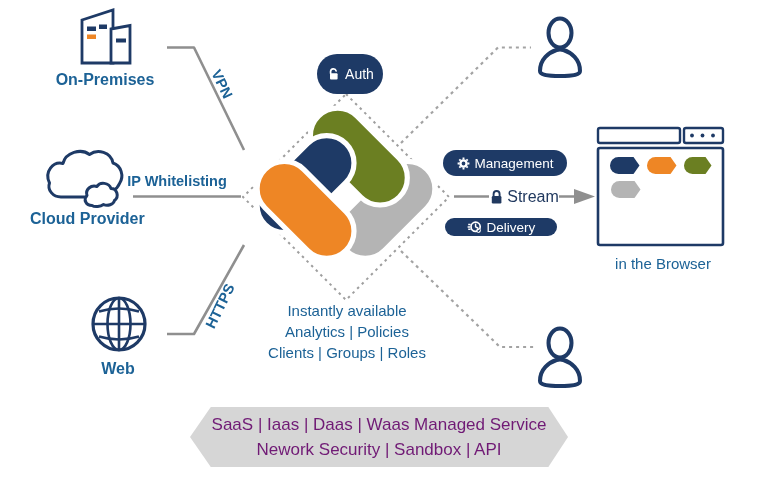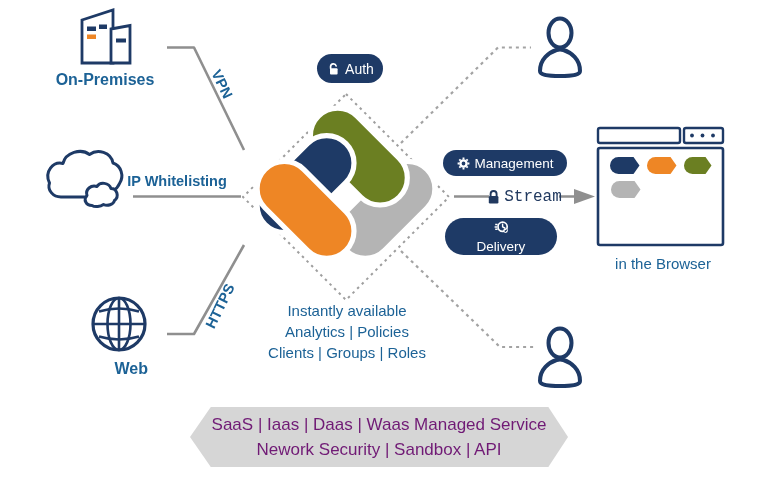--- a/index.html
+++ b/index.html
@@ -104,58 +104,59 @@
       <circle cx="713" cy="135.5" r="1.9" fill="#1e3a66" stroke="none"></circle>
       <rect x="598" y="148" width="125" height="97" rx="2" stroke-width="2.6"></rect>
       <path fill="#1e3a66" stroke="none" d="M618.5,157 h15 l6,8.5 l-6,8.5 h-15 a8.5,8.5 0 0 1 0,-17 Z"></path>
       <path fill="#ee8625" stroke="none" d="M655.5,157 h15 l6,8.5 l-6,8.5 h-15 a8.5,8.5 0 0 1 0,-17 Z"></path>
       <path fill="#6b7f22" stroke="none" d="M692.5,157 h13 l6,8.5 l-6,8.5 h-13 a8.5,8.5 0 0 1 0,-17 Z"></path>
       <path fill="#b4b4b4" stroke="none" d="M619.5,181 h15 l6,8.5 l-6,8.5 h-15 a8.5,8.5 0 0 1 0,-17 Z"></path>
     </g>
   </svg>
 
   <div class="station-label" style="left:50px;top:71px;width:110px;">On-Premises</div>
-  <div class="station-label" style="left:88px;top:360px;width:60px;text-align:right;">Web</div>
+  <div class="station-label" style="left:30px;top:210px;width:113px;">Cloud Provider</div>
+  <div class="station-label" style="left:88px;top:360px;width:60px;">Web</div>
 
   <div class="link-label" style="left:222px;top:84px;transform:translate(-50%,-50%) rotate(64deg);">VPN</div>
   <div class="link-label" style="left:177px;top:181px;transform:translate(-50%,-50%);">IP Whitelisting</div>
   <div class="link-label" style="left:220px;top:306px;transform:translate(-50%,-50%) rotate(-64deg);">HTTPS</div>
 
-  <div class="pill" style="left:317px;top:54px;width:66px;height:29px;font-size:14px;">
+  <div class="pill" style="left:317px;top:54px;width:66px;height:40px;font-size:14px;">
     <span style="display:flex;">
       <svg width="14" height="14" viewBox="0 0 14 14">
         <path d="M4.6,6.2 v-1.8 a2.8,2.8 0 0 1 5.5,-0.5" fill="none" stroke="#fff" stroke-width="1.7" stroke-linecap="round"></path>
         <rect x="4" y="6.2" width="7.6" height="6.2" rx="1" fill="#fff"></rect>
       </svg>
     </span>
     <span class="txt">Auth</span>
   </div>
 
   <div class="pill" style="left:443px;top:150px;width:124px;height:26px;font-size:13.5px;">
     <span style="display:flex;">
       <svg width="13" height="13" viewBox="0 0 13 13">
         <circle cx="6.5" cy="6.5" r="3.1" fill="none" stroke="#fff" stroke-width="2.4"></circle>
         <path d="M6.5,0.6 V2.4 M6.5,10.6 V12.4 M0.6,6.5 H2.4 M10.6,6.5 H12.4
                  M2.3,2.3 L3.6,3.6 M9.4,9.4 L10.7,10.7 M10.7,2.3 L9.4,3.6 M3.6,9.4 L2.3,10.7" stroke="#fff" stroke-width="1.9"></path>
       </svg>
     </span>
     <span class="txt">Management</span>
   </div>
 
-  <div class="stream-box" style="left:489px;top:183px;width:70px;height:27px;font-family:Liberation Mono, monospace;">
+  <div class="stream-box" style="left:489px;top:183px;width:70px;height:27px;">
     <span style="display:flex;">
       <svg width="15" height="16" viewBox="0 0 15 16">
         <path d="M4.6,7.2 V5 a3,3 0 0 1 6,0 V7.2" fill="none" stroke="#21395f" stroke-width="1.9"></path>
         <rect x="2.8" y="7" width="9.6" height="7.4" rx="1.2" fill="#21395f"></rect>
       </svg>
     </span>
     <span class="txt">Stream</span>
   </div>
 
-  <div class="pill" style="left:445px;top:218px;width:112px;height:37px;font-size:13.5px;flex-direction:column;">
+  <div class="pill" style="left:445px;top:218px;width:112px;height:18px;font-size:13.5px;">
     <span style="display:flex;">
       <svg width="15" height="14" viewBox="0 0 15 14">
         <circle cx="8.6" cy="6.8" r="4.6" fill="none" stroke="#fff" stroke-width="1.7"></circle>
         <path d="M8.6,4.2 V6.9 L10.8,8" fill="none" stroke="#fff" stroke-width="1.4" stroke-linecap="round"></path>
         <path d="M1.2,4.6 H3.6 M0.6,6.9 H3 M1.2,9.2 H3.6" stroke="#fff" stroke-width="1.5"></path>
         <circle cx="11.6" cy="10.6" r="2.3" fill="#fff"></circle>
         <path d="M10.7,10.6 l0.7,0.8 l1.6,-1.7" fill="none" stroke="#1e3a66" stroke-width="1.1"></path>
       </svg>
     </span>
     <span class="txt">Delivery</span>

